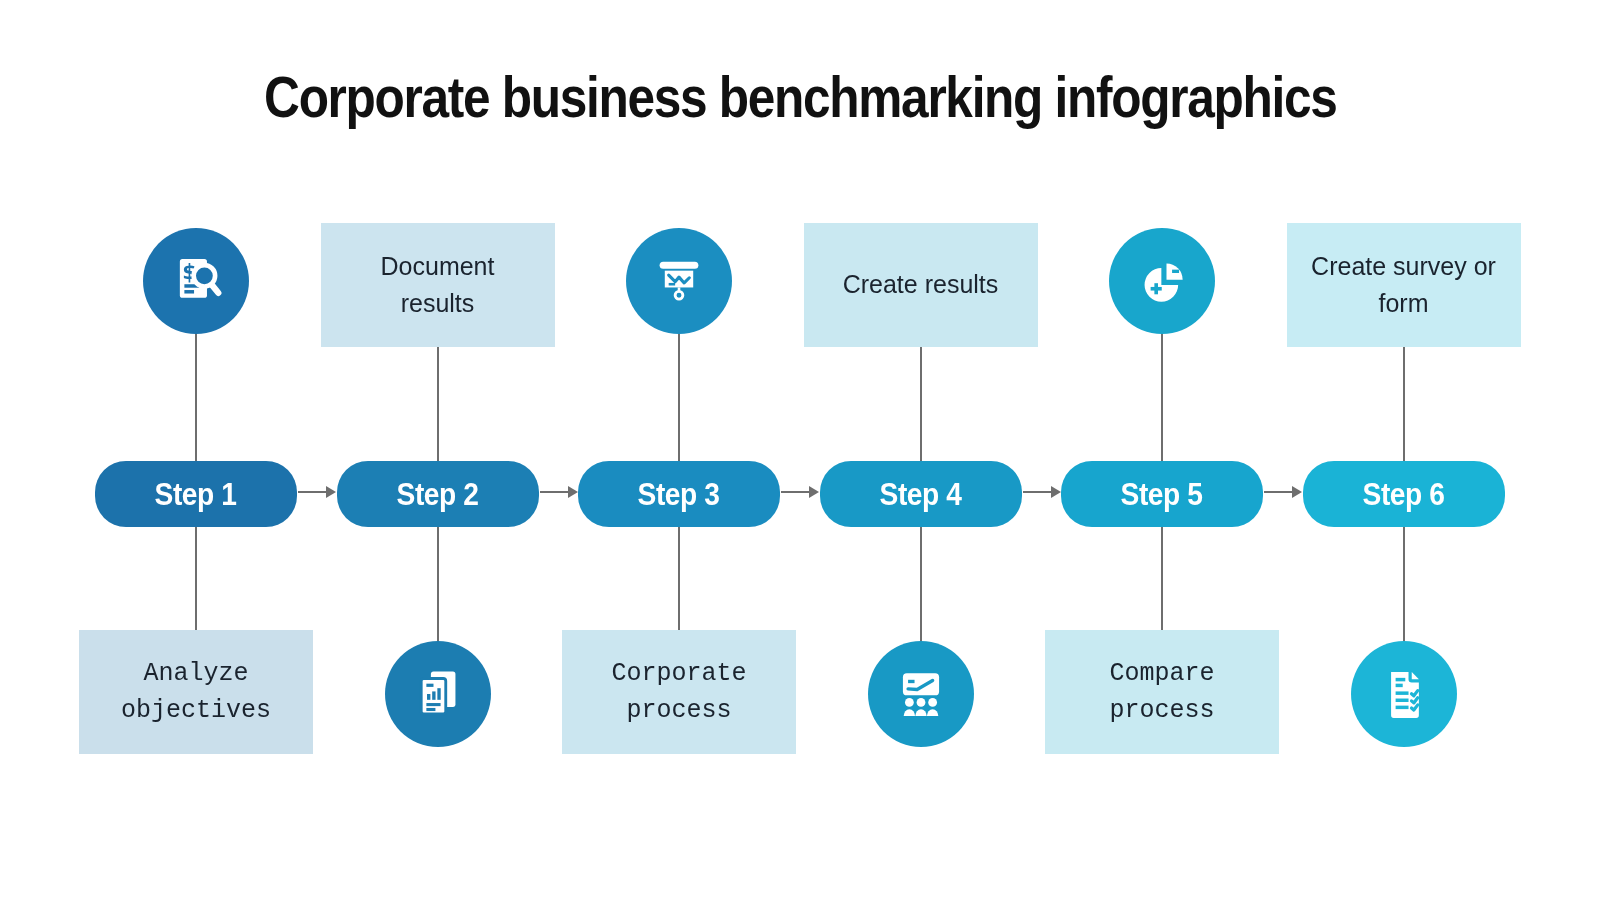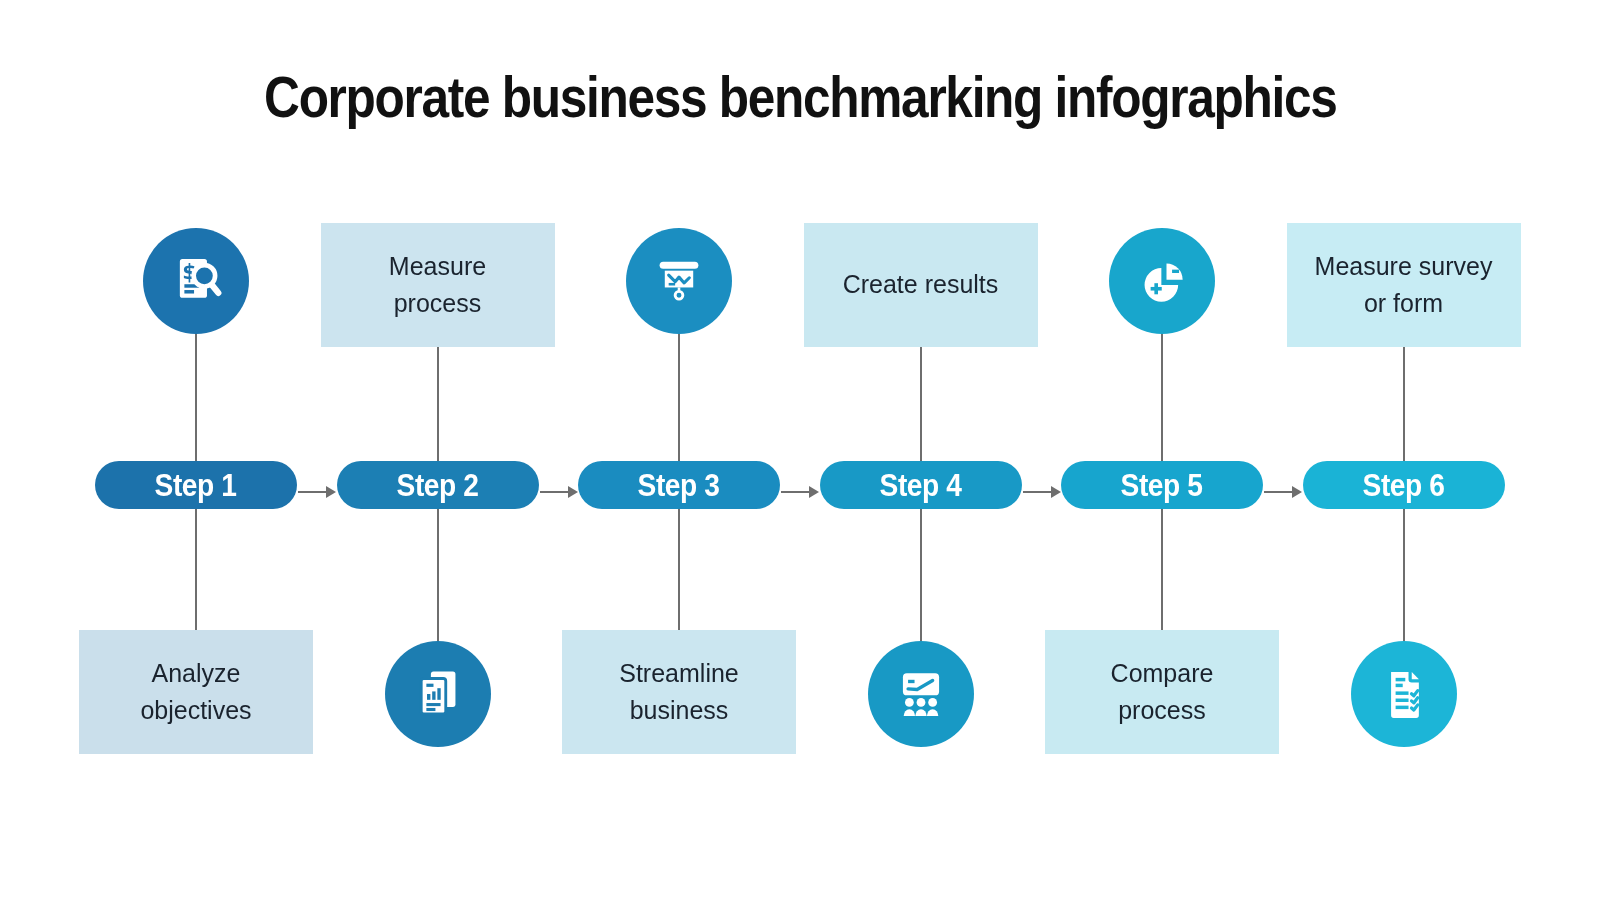--- a/index.html
+++ b/index.html
@@ -11,21 +11,21 @@
   .title{
     display:inline-block;font-size:57px;font-weight:bold;letter-spacing:-1.5px;
     color:var(--title-color,#111);transform:scaleX(.87);transform-origin:center;white-space:nowrap;
   }
   .col{position:absolute;top:0;left:0;width:0;height:900px;}
   .vline{
     position:absolute;left:calc(var(--cx)*1px - 1px);top:281px;width:2px;height:413px;
     background:var(--connector-color,#6e6e6e);z-index:0;
   }
   .pill{
-    position:absolute;left:calc(var(--cx)*1px - 101px);top:461px;width:202px;height:48px;
+    position:absolute;left:calc(var(--cx)*1px - 101px);top:461px;width:202px;height:66px;
     border-radius:31px;background:var(--pill);display:flex;align-items:center;justify-content:center;
     z-index:2;
   }
   .pill span{
     color:var(--step-text,#fff);font-size:32px;font-weight:bold;letter-spacing:-.5px;
     display:inline-block;transform:scaleX(.88);white-space:nowrap;
   }
   .circle{
     position:absolute;left:calc(var(--cx)*1px - 53px);width:106px;height:106px;border-radius:50%;
     background:var(--accent);display:flex;align-items:center;justify-content:center;z-index:1;
@@ -33,21 +33,21 @@
   .circle.top{top:228px;}
   .circle.bottom{top:641px;}
   .card{
     position:absolute;left:calc(var(--cx)*1px - 117px);width:234px;height:124px;
     background:var(--box);display:flex;align-items:center;justify-content:center;z-index:1;
   }
   .card span{
     width:190px;text-align:center;font-size:25px;line-height:1.5;color:var(--card-text,#1a232e);
   }
   .card.top{top:223px;}
-  .card.bottom{top:630px;}
+  .card.bottom{top:630px;font-family:Liberation Mono, monospace;}
   .arrow{
     position:absolute;left:calc(var(--cx)*1px + 102px);top:491px;width:28px;height:2px;
     background:var(--connector-color,#6e6e6e);z-index:2;
   }
   .arrow::after{
     content:"";position:absolute;right:-10px;top:-5px;width:0;height:0;
     border-left:10px solid var(--connector-color,#6e6e6e);
     border-top:6px solid transparent;border-bottom:6px solid transparent;
   }
   svg{display:block;}
@@ -77,21 +77,21 @@
       <span>Step 1</span>
     </div>
     <div class="card bottom">
       <span>Analyze objectives</span>
     </div>
   </div>
 
   <div class="col" style="--cx: 437.5; --accent: #1c7db1; --pill: #1c7fb4; --box: #cce4ef;">
     <div class="vline"></div>
     <div class="card top">
-      <span>Measure process</span>
+      <span>Document results</span>
     </div>
     <div class="pill">
       <span>Step 2</span>
     </div>
     <div class="circle bottom">
       <svg width="62" height="62" viewBox="0 0 48 48">
         <rect x="18.5" y="6.5" width="19" height="27.5" rx="2" fill="#fff"></rect>
         <rect x="11" y="12" width="19" height="27.5" rx="2" fill="#fff" stroke="var(--accent)" stroke-width="2.2"></rect>
         <rect x="15" y="16" width="5.5" height="2.5" fill="var(--accent)"></rect>
         <rect x="15.5" y="24" width="2.6" height="4.5" fill="var(--accent)"></rect>
@@ -112,21 +112,21 @@
         <polyline points="16,19.5 21,24.5 24,21 28,25.5 32,21.5" fill="none" stroke="var(--accent)" stroke-width="2.4" stroke-linecap="round" stroke-linejoin="round"></polyline>
         <rect x="16" y="25.5" width="5" height="2" fill="var(--accent)"></rect>
         <rect x="23" y="29" width="2" height="3.5" fill="#fff"></rect>
         <circle cx="24" cy="35" r="3" fill="none" stroke="#fff" stroke-width="2.2"></circle>
       </svg>
     </div>
     <div class="pill">
       <span>Step 3</span>
     </div>
     <div class="card bottom">
-      <span>Streamline business</span>
+      <span>Corporate process</span>
     </div>
   </div>
 
   <div class="col" style="--cx: 920.5; --accent: #1899c5; --pill: #1899c6; --box: #c9e8f1;">
     <div class="vline"></div>
     <div class="card top">
       <span>Create results</span>
     </div>
     <div class="pill">
       <span>Step 4</span>
@@ -161,21 +161,21 @@
       <span>Step 5</span>
     </div>
     <div class="card bottom">
       <span>Compare process</span>
     </div>
   </div>
 
   <div class="col" style="--cx: 1403.5; --accent: #1cb5d7; --pill: #1ab3d6; --box: #c7ecf4;">
     <div class="vline"></div>
     <div class="card top">
-      <span>Measure survey or form</span>
+      <span>Create survey or form</span>
     </div>
     <div class="pill">
       <span>Step 6</span>
     </div>
     <div class="circle bottom">
       <svg width="62" height="62" viewBox="0 0 48 48">
         <path d="M14,7 h13.5 v5.5 a2.5,2.5 0 0 0 2.5,2.5 h5.5 v25.5 a2,2 0 0 1 -2,2 h-17.5 a2,2 0 0 1 -2,-2 z" fill="#fff"></path>
         <path d="M30,7 l5.5,5.5 h-5.5 z" fill="#fff"></path>
         <rect x="17.5" y="11.5" width="7.5" height="2.7" fill="var(--accent)"></rect>
         <rect x="17.5" y="16" width="5.5" height="2.7" fill="var(--accent)"></rect>

